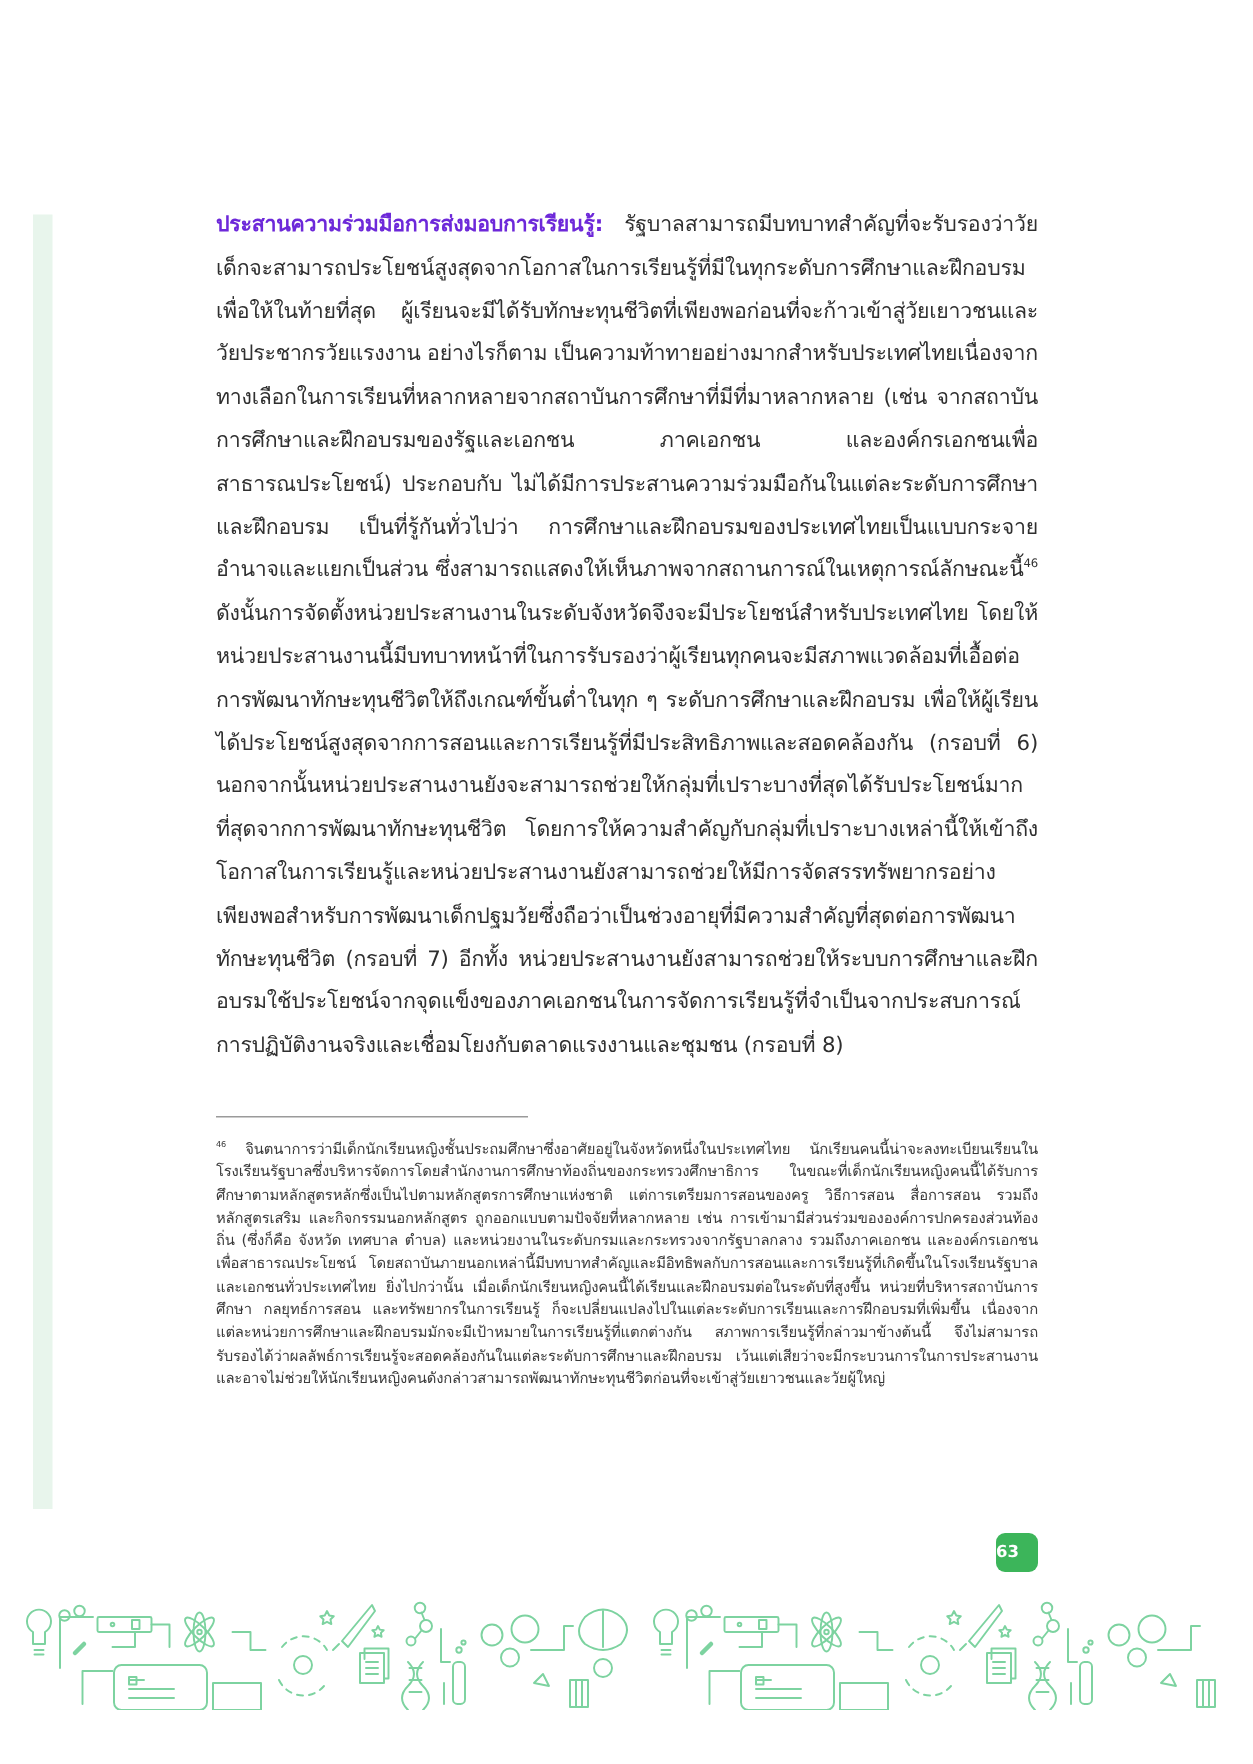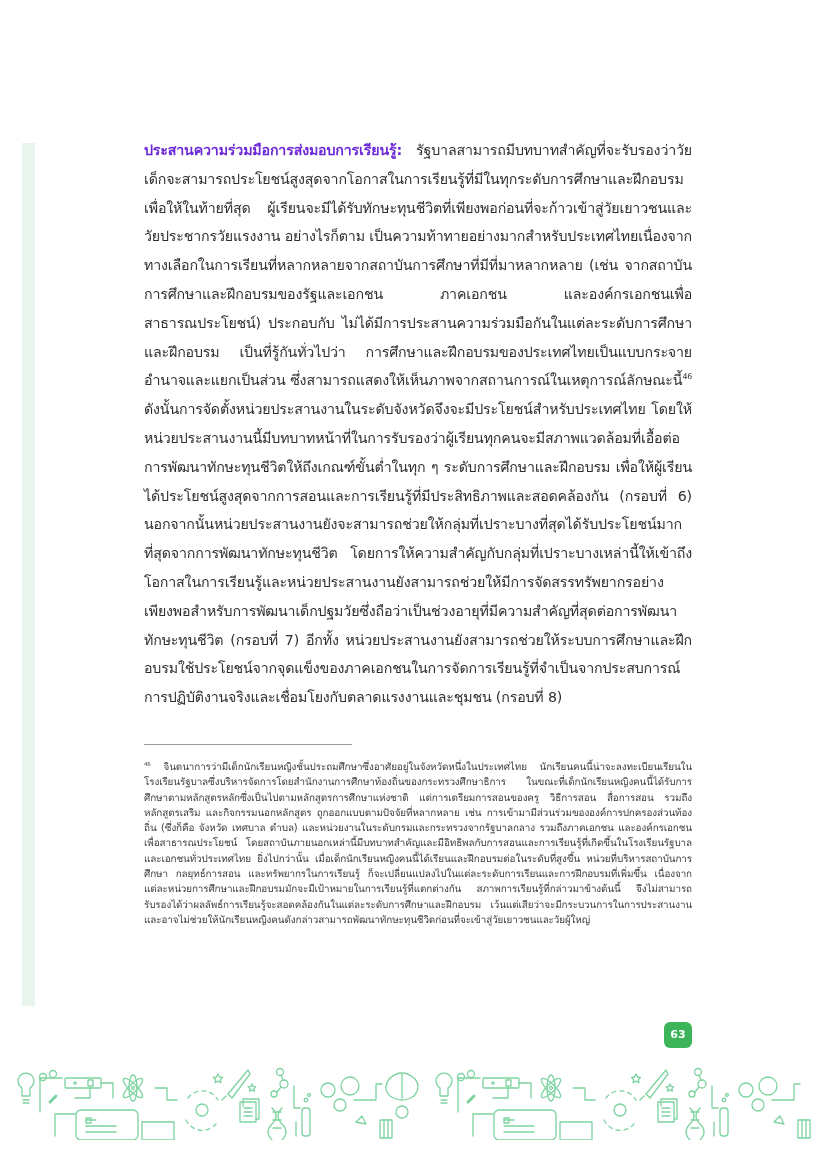--- a/index.html
+++ b/index.html
@@ -69,21 +69,21 @@
       left: 664px;
       top: 1022px;
       width: 28px;
       height: 26px;
       border-radius: 6px;
       background: #3cb55a;
       color: #ffffff;
       font-weight: bold;
       font-size: 11px;
       line-height: 26px;
-      text-align: center;
+      text-align: left;
     }
     .footer-art {
       position: absolute;
       left: 0;
       top: 1050px;
       width: 835px;
       height: 90px;
     }
     .footer-art svg {
       width: 835px;

